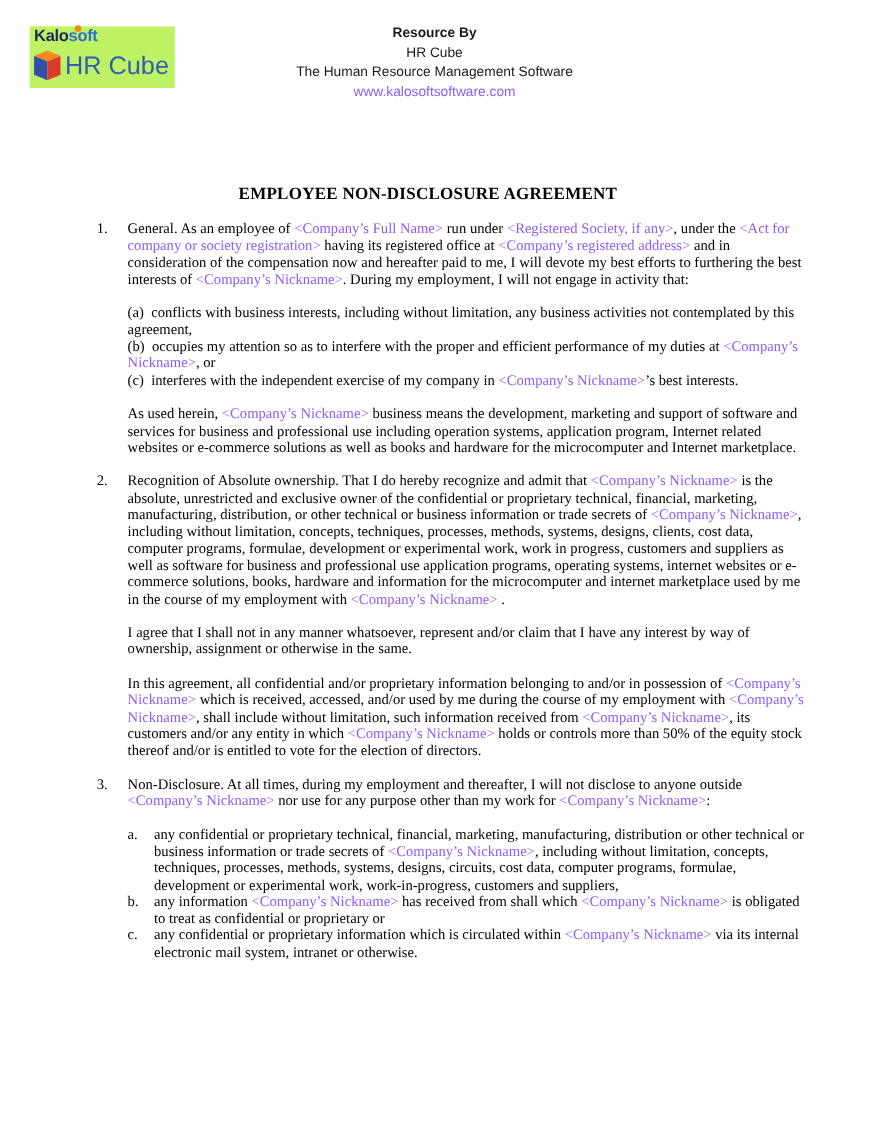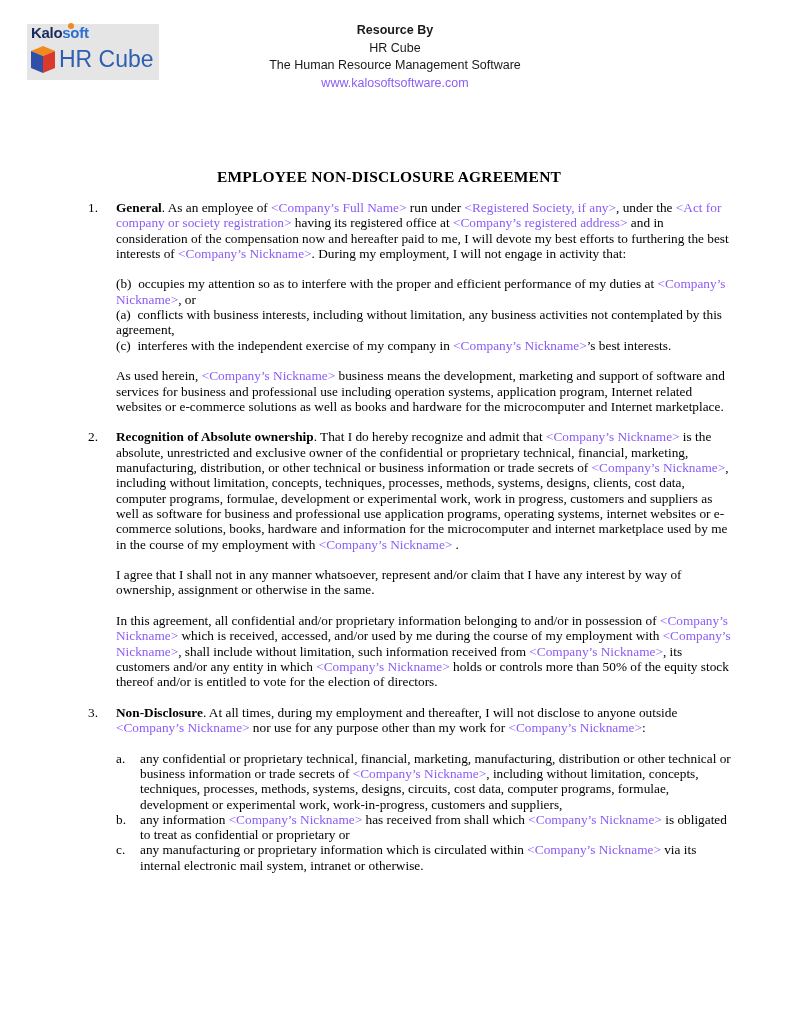--- a/index.html
+++ b/index.html
@@ -32,21 +32,21 @@
     width: 790px;
     height: 100px;
   }
 
   .logo-box {
     position: absolute;
     left: 27px;
     top: 24px;
     width: 132px;
     height: 56px;
-    background: #e5e5e5;
+    background: #bef264;
   }
   .logo-kalosoft {
     position: absolute;
     left: 4px;
     top: 1px;
     font-family: "Liberation Sans", "DejaVu Sans", sans-serif;
     font-weight: bold;
     font-size: 15px;
     letter-spacing: -0.3px;
     line-height: 16px;
@@ -130,21 +130,21 @@
     top: 0;
     width: 20px;
     text-align: left;
   }
   .para {
     margin: 0;
     padding: 0;
   }
   .gap { height: 15.3px; }
 
-  .lead { font-weight: bold; }
+  .lead { font-weight: normal; }
   .ph { color: #8b5cf6; }
 
   
   .abc-inline { margin: 0; }
 
   
   .letter-list {
     position: relative;
     padding-left: 0;
     margin: 0;
@@ -197,23 +197,23 @@
 
   <div class="body-area">
 
     <div class="num-item">
       <span class="marker">1.</span>
 
       <p class="para"><span class="lead">General</span><span>. As an employee of </span><span class="ph">&lt;Company’s Full Name&gt;</span><span> run under </span><span class="ph">&lt;Registered Society, if any&gt;</span><span>, under the </span><span class="ph">&lt;Act for company or society registration&gt;</span><span> having its registered office at </span><span class="ph">&lt;Company’s registered address&gt;</span><span> and in consideration of the compensation now and hereafter paid to me, I will devote my best efforts to furthering the best interests of </span><span class="ph">&lt;Company’s Nickname&gt;</span><span>. During my employment, I will not engage in activity that:</span></p>
 
       <div class="gap"></div>
 
+      <p class="para abc-inline"><span>(a)</span>&nbsp;&nbsp;<span>conflicts with  business interests, including without limitation, any business activities not contemplated by this agreement,</span></p>
+
       <p class="para abc-inline"><span>(b)</span>&nbsp;&nbsp;<span>occupies my attention so as to interfere with the proper and efficient performance of my duties at </span><span class="ph">&lt;Company’s Nickname&gt;</span><span>, or</span></p>
-
-      <p class="para abc-inline"><span>(a)</span>&nbsp;&nbsp;<span>conflicts with  business interests, including without limitation, any business activities not contemplated by this agreement,</span></p>
 
       <p class="para abc-inline"><span>(c)</span>&nbsp;&nbsp;<span>interferes with the independent exercise of my company in </span><span class="ph">&lt;Company’s Nickname&gt;</span><span>’s best interests.</span></p>
 
       <div class="gap"></div>
 
       <p class="para"><span>As used herein, </span><span class="ph">&lt;Company’s Nickname&gt;</span><span> business means the development, marketing and support of software and services for business and professional use including operation systems, application program, Internet related websites or e-commerce solutions as well as books and hardware for the microcomputer and Internet marketplace.</span></p>
     </div>
 
     <div class="gap"></div>
 
@@ -239,19 +239,19 @@
       <p class="para"><span class="lead">Non-Disclosure</span><span>. At all times, during my employment and thereafter, I will not disclose to anyone outside </span><span class="ph">&lt;Company’s Nickname&gt;</span><span> nor use for any purpose other than my work for </span><span class="ph">&lt;Company’s Nickname&gt;</span><span>:</span></p>
 
       <div class="gap"></div>
 
       <div class="letter-list">
 
         <p class="letter-item"><span class="lmarker">a.</span><span>any confidential or proprietary technical, financial, marketing, manufacturing, distribution or other technical or business information or trade secrets of </span><span class="ph">&lt;Company’s Nickname&gt;</span><span>, including without limitation, concepts, techniques, processes, methods, systems, designs, circuits, cost data, computer programs, formulae, development or experimental work, work-in-progress, customers and suppliers,</span></p>
 
         <p class="letter-item"><span class="lmarker">b.</span><span>any information </span><span class="ph">&lt;Company’s Nickname&gt;</span><span> has received from shall which </span><span class="ph">&lt;Company’s Nickname&gt;</span><span> is obligated to treat as confidential or proprietary or</span></p>
 
-        <p class="letter-item"><span class="lmarker">c.</span><span>any manufacturing or proprietary information which is circulated within </span><span class="ph">&lt;Company’s Nickname&gt;</span><span> via its internal electronic mail system, intranet or otherwise.</span></p>
+        <p class="letter-item"><span class="lmarker">c.</span><span>any confidential or proprietary information which is circulated within </span><span class="ph">&lt;Company’s Nickname&gt;</span><span> via its internal electronic mail system, intranet or otherwise.</span></p>
 
       </div>
     </div>
 
   </div>
 </div>
 
 </body></html>

